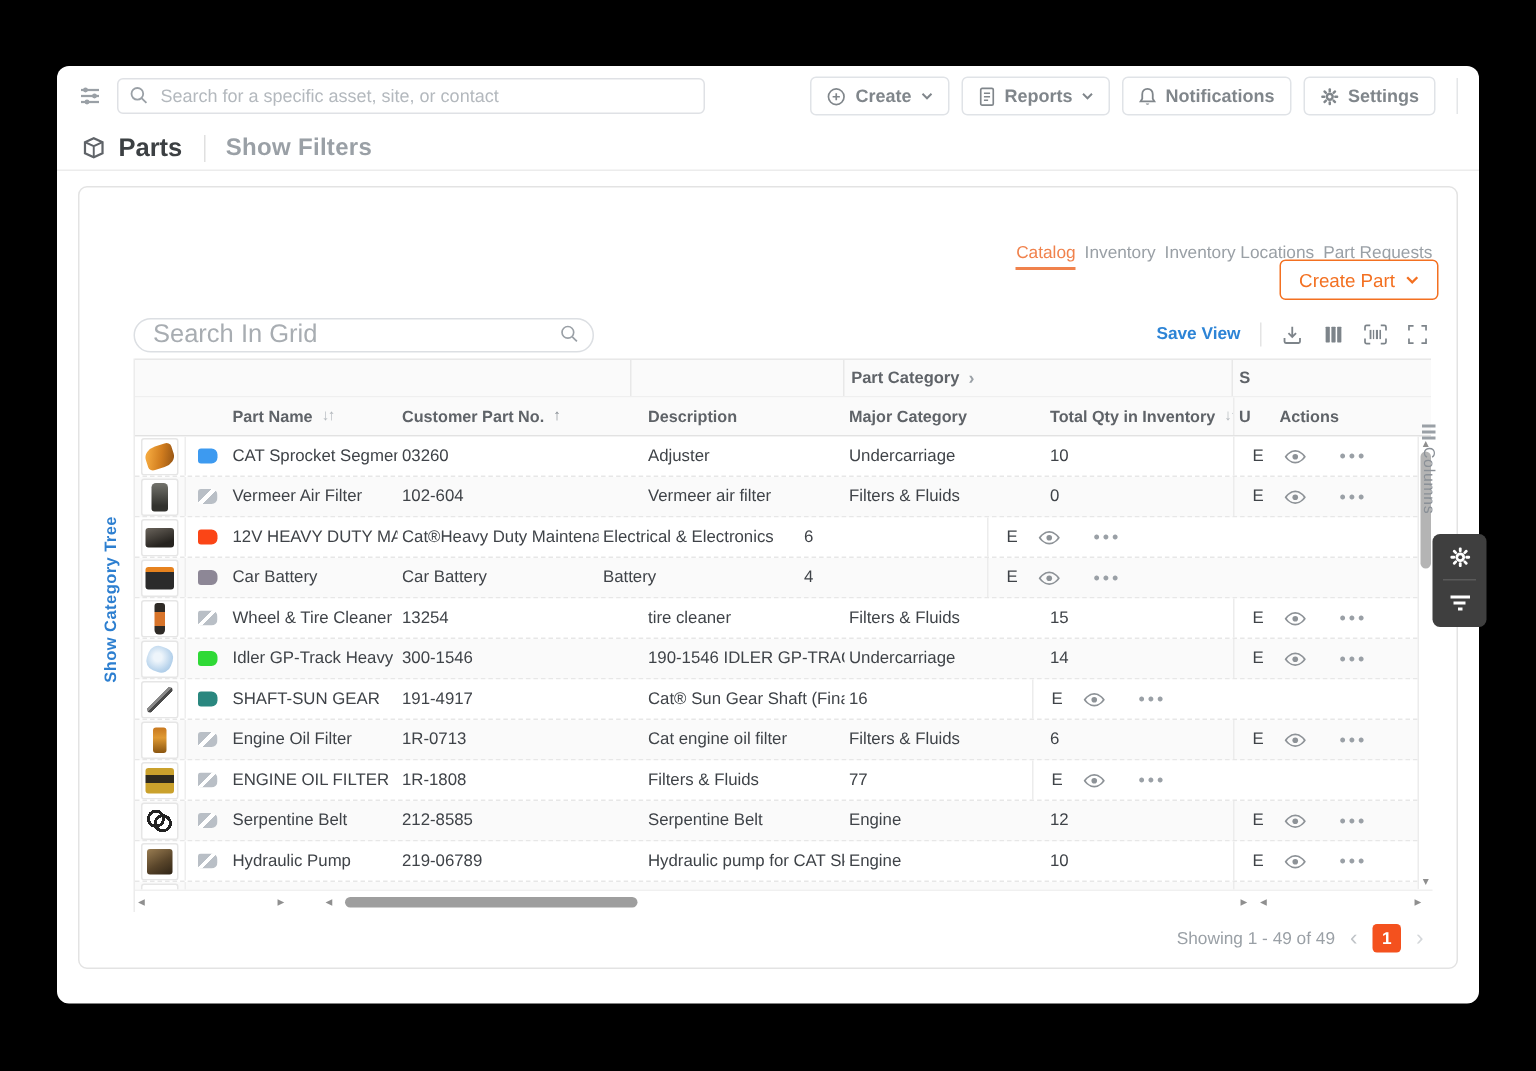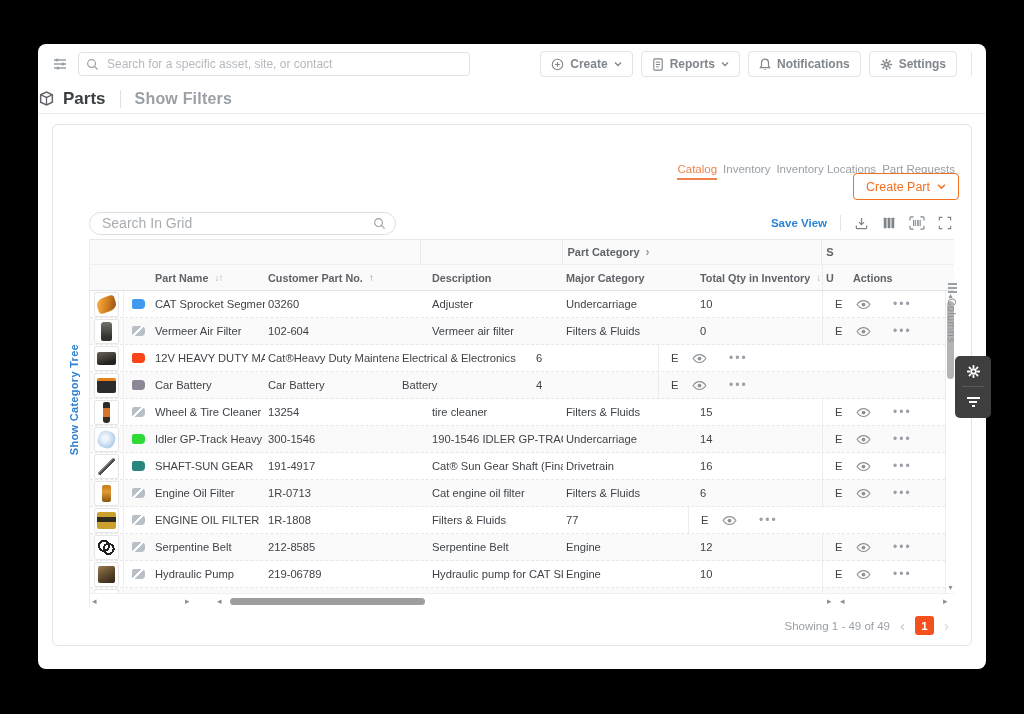--- a/index.html
+++ b/index.html
@@ -17,21 +17,21 @@
   .searchbox input::placeholder { color:#b4b9be; }
   .searchbox .mag { position:absolute; left:8px; top:5px; color:#9aa0a6; }
   .tb-actions { margin-left:auto; display:flex; align-items:center; gap:8px; }
   .tb-btn { height:26px; display:flex; align-items:center; gap:6px; padding:0 10px;
     background:#fff; border:1px solid #e0e3e7; border-radius:4px; color:#80868b;
     font-size:12px; font-weight:600; cursor:pointer; }
   .tb-btn svg { flex:none; }
   .tb-divider { width:1px; height:24px; background:#e4e6e8; margin-left:6px; }
 
   
-  .titlebar { position:absolute; left:0; top:40px; right:0; height:30px; display:flex; align-items:center; padding:0 0; border-bottom:1px solid #ececec; }
+  .titlebar { position:absolute; left:0; top:40px; right:0; height:30px; display:flex; align-items:center; padding:0 16px; border-bottom:1px solid #ececec; }
   .app-icon { color:#5f6368; display:flex; margin-right:8px; }
   .page-title { font-size:17px; font-weight:600; color:#3c4043; }
   .title-div { width:1px; height:18px; background:#e0e0e0; margin:0 14px; }
   .show-filters { font-size:16px; font-weight:700; color:#9aa0a6; letter-spacing:.2px; cursor:pointer; }
 
   
   .card { position:absolute; left:14px; top:80px; width:920px; height:522px;
     background:#fff; border:1px solid #e3e3e3; border-radius:6px; }
 
   .tabs { position:absolute; right:16px; top:17px; display:flex; gap:6px;margin-top:21px; }
@@ -39,21 +39,21 @@
   .tab.active { color:#f0824c; }
   .tab.active::after { content:""; position:absolute; left:0; right:0; bottom:0; height:2px; background:#f0824c; }
 
   .create-part { position:absolute; right:12px; top:48px; height:27px; padding:0 12px;
     display:flex; align-items:center; gap:7px; background:#fff; border:1px solid #f37021;
     border-radius:4px; color:#f37021; font-size:12.5px; font-family:inherit; cursor:pointer; }
 
   .grid-toolbar { position:absolute; left:36px; top:86px; right:19px; height:24px; display:flex; align-items:center; }
   .grid-search { position:relative; width:307px; height:23px; }
   .grid-search input { width:100%; height:100%; border:1px solid #dcdfe3; border-radius:12px;
-    padding:0 30px 0 12px; font-size:14px; color:#5f6368; outline:none; font-family:inherit; }
+    padding:0 30px 0 12px; font-size:17px; color:#5f6368; outline:none; font-family:inherit; }
   .grid-search input::placeholder { color:#a8adb2; }
   .grid-search .mag { position:absolute; right:10px; top:4px; color:#9aa0a6; }
   .gt-right { margin-left:auto; display:flex; align-items:center; gap:13px; }
   .save-view { color:#2d84d6; font-size:11.5px; font-weight:600; cursor:pointer; }
   .gt-sep { width:1px; height:16px; background:#e4e4e4; }
   .gt-icon { color:#7d848a; display:flex; cursor:pointer; }
 
   
   .grid { position:absolute; left:36px; top:114px; width:865px; border-left:1px solid #ececec; }
   .grp-row, .hdr-row { display:flex; background:#fafafa; }
@@ -488,21 +488,20 @@
       <span class="thumb" data-thumb="sun-gear-shaft">
                   <span class="ph"></span>
                 </span>
     </div>
     <div class="bcell c-flag">
       <span class="flag" style="background: rgb(42, 135, 127);"></span>
     </div>
     <div class="bcell c-name">SHAFT-SUN GEAR</div>
     <div class="bcell c-pno">191-4917</div>
     <div class="bcell c-desc">Cat® Sun Gear Shaft (Final Driv</div>
-    <div class="bcell c-cat">Drivetrain</div>
     <div class="bcell c-qty">16</div>
     <div class="bcell c-unit">E</div>
     <div class="bcell c-act">
       <span class="eye">
         <svg width="15" height="15" viewBox="0 0 16 16">
                     <path d="M1.2 8S3.9 3.8 8 3.8 14.8 8 14.8 8 12.1 12.2 8 12.2 1.2 8 1.2 8z" fill="none" stroke="currentColor" stroke-width="1.2"></path>
                     <circle cx="8" cy="8" r="2" fill="currentColor"></circle>
                   </svg>
       </span>
       <span class="dots">•••</span>

